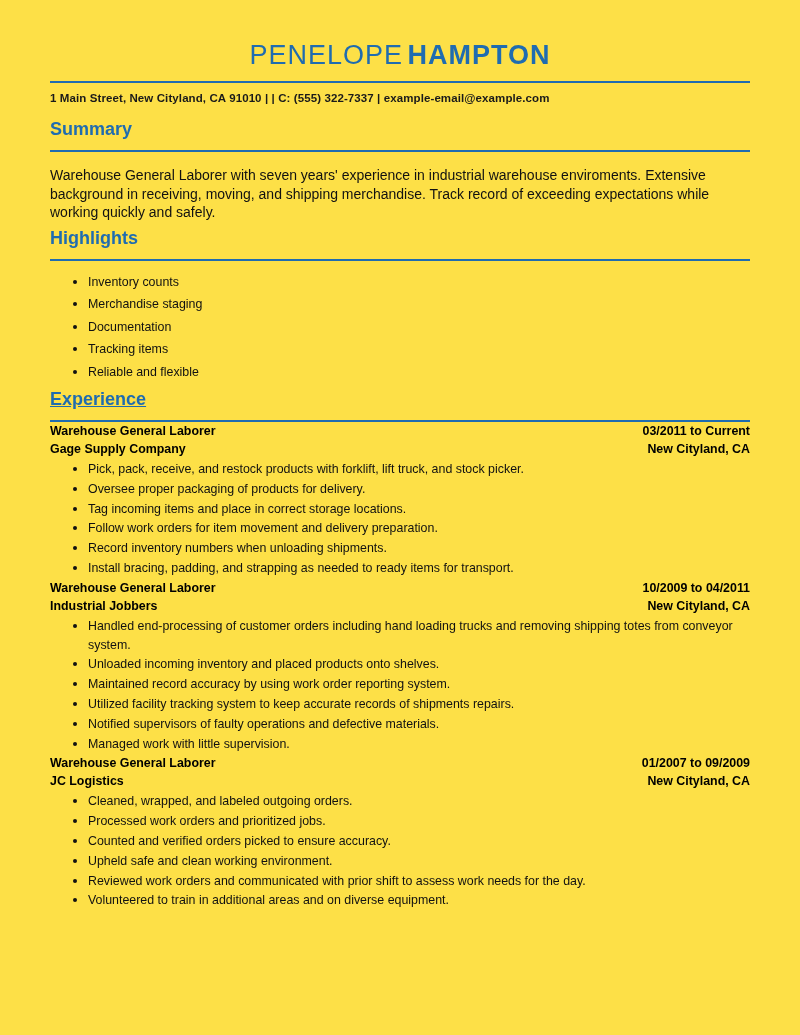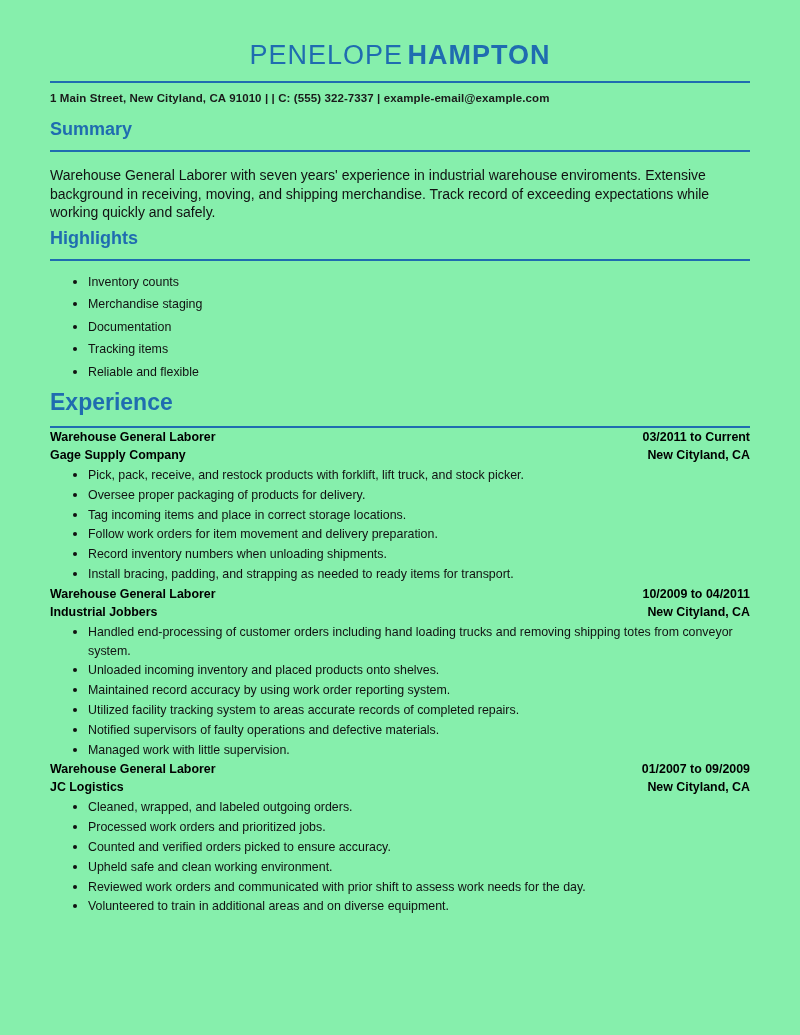--- a/index.html
+++ b/index.html
@@ -12,21 +12,21 @@
     height: 1035px;
     font-family: "Liberation Sans", sans-serif;
     color: #000000;
     position: relative;
   }
   .page {
     width: 800px;
     height: 1035px;
     box-sizing: border-box;
     padding: 28px 50px 0 50px;
-    background: #86efac;
+    background: #fde047;
   }
   
   .name-line {
     text-align: center;
     margin-top: 12px;
   }
   .name-first {
     font-size: 27px;
     letter-spacing: 1px;
     color: #1f6cb0;
@@ -53,21 +53,22 @@
   }
   
   .section-title {
     text-align: left;
     color: #1f6cb0;
     font-size: 18px;
     font-weight: bold;
     margin: 6px 0 2px 0;
   }
   .section-title.exp {
-    font-size: 23px;
+    font-size: 18px;
+    text-decoration: underline;
   }
   
   .summary-text {
     font-size: 14px;
     line-height: 18.5px;
     margin-top: 14px;
     color: #111;
   }
   
   .highlights {
@@ -184,21 +185,21 @@
         <span class="right">10/2009 to 04/2011</span>
       </div>
       <div class="job-row">
         <span>Industrial Jobbers</span>
         <span class="right">New Cityland, CA</span>
       </div>
       <ul>
         <li>Handled end-processing of customer orders including hand loading trucks and removing shipping totes from conveyor system.</li>
         <li>Unloaded incoming inventory and placed products onto shelves.</li>
         <li>Maintained record accuracy by using work order reporting system.</li>
-        <li>Utilized facility tracking system to areas accurate records of completed repairs.</li>
+        <li>Utilized facility tracking system to keep accurate records of shipments repairs.</li>
         <li>Notified supervisors of faulty operations and defective materials.</li>
         <li>Managed work with little supervision.</li>
       </ul>
     </div>
 
     <div class="job">
       <div class="job-row">
         <span>Warehouse General Laborer</span>
         <span class="right">01/2007 to 09/2009</span>
       </div>

